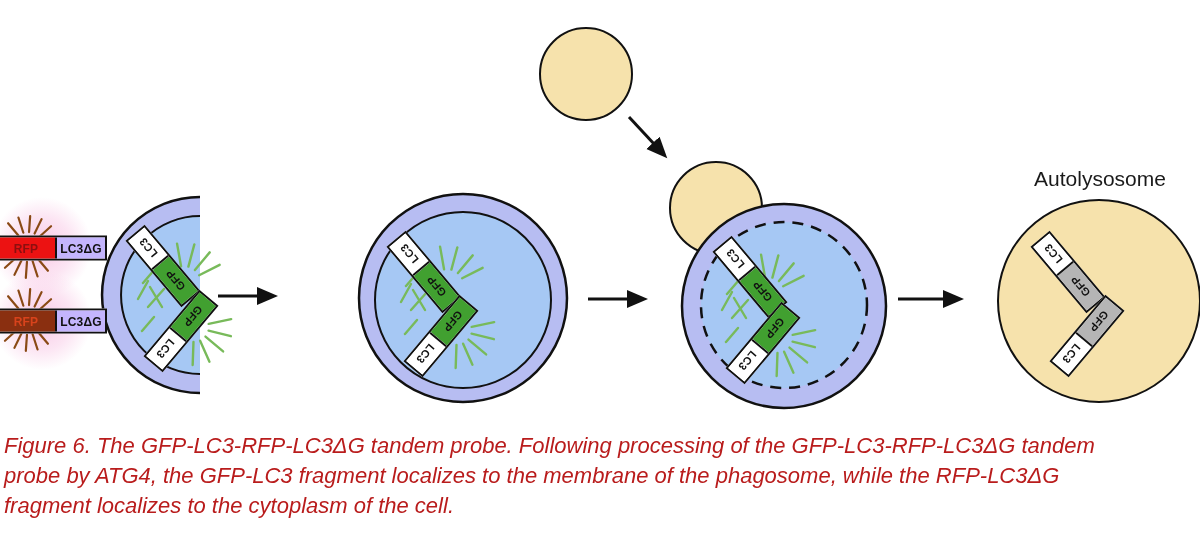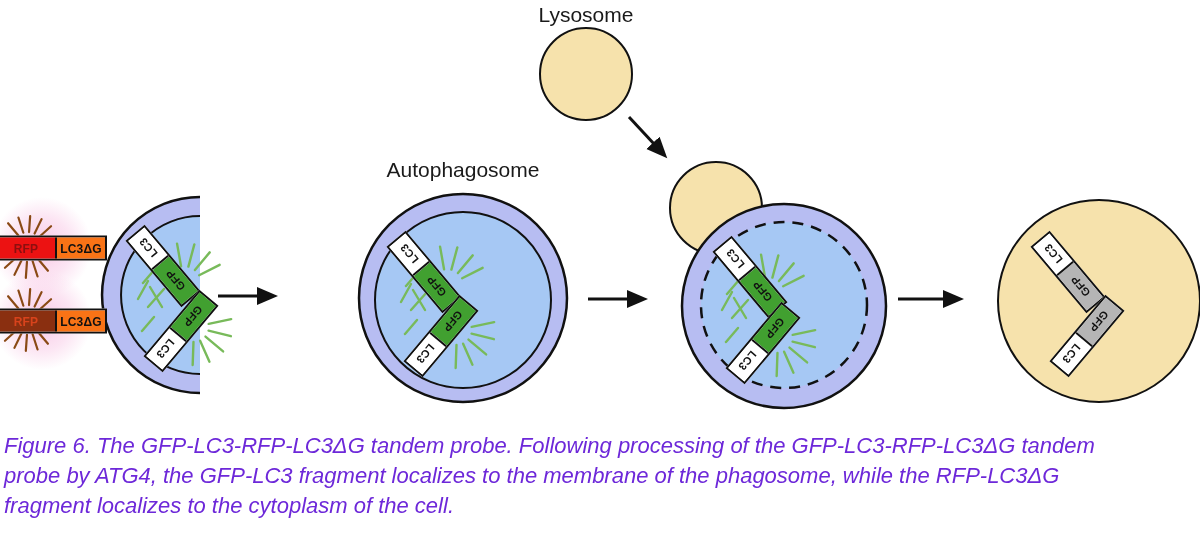--- a/index.html
+++ b/index.html
@@ -18,41 +18,41 @@
     position:relative;width:1200px;height:543px;background:#ffffff;
     font-family:"Liberation Sans",sans-serif;overflow:hidden;
   }
   #bg{position:absolute;left:0;top:0;}
   .org-label{
     position:absolute;color:#1a1a1a;font-size:21px;line-height:26px;
     text-align:center;white-space:pre-line;
   }
   #caption{
     position:absolute;left:4px;top:431px;width:1192px;
-    font-style:italic;font-size:22px;line-height:30px;color:#6d28d9;
+    font-style:italic;font-size:22px;line-height:30px;color:#b91c1c;
     white-space:pre-line;
   }
   .construct{
     position:absolute;display:flex;height:21px;box-sizing:content-box;
     border:2px solid #111;background:#fff;
     transform:translate(-50%,-50%) rotate(var(--rot,0deg));
     transform-origin:center center;
   }
   .seg{
     display:flex;align-items:center;justify-content:center;
     height:100%;font-weight:bold;font-size:11px;color:#111;
     letter-spacing:0.2px;box-sizing:border-box;
   }
   .seg + .seg{border-left:2px solid #111;}
   .seg.gfp{width:45px;background:var(--c-gfp-active);}
   .gfp-quenched .seg.gfp{background:var(--c-gfp-quenched);}
   .seg.lc3{width:38px;background:#ffffff;}
   .seg.rfp{width:58px;background:var(--c-rfp-bright);color:#8c0f0f;font-size:12px;}
   .rfp-dark .seg.rfp{background:var(--c-rfp-dark);color:#d8431c;}
-  .seg.lc3dg{width:50px;background:#f97316;font-size:12px;}
+  .seg.lc3dg{width:50px;background:#c4b5fd;font-size:12px;}
 </style>
 </head>
 <body>
 
 <div id="canvas">
 
   <svg id="bg" width="1200" height="543" viewBox="0 0 1200 543">
     <defs>
       <radialGradient id="pinkglow">
         <stop offset="0%" stop-color="#f6bcdf" stop-opacity="0.85"></stop>
@@ -147,22 +147,21 @@
         <line x1="21.42443279816384" y1="333.4819106944875" x2="14.410494449538596" y2="347.86261543527417" stroke-width="2.2" stroke-linecap="round" style="stroke: var(--c-ray-red);"></line>
         <line x1="16.85282761783909" y1="330.0369590953829" x2="4.962510410200785" y2="340.74304879712463" stroke-width="2.2" stroke-linecap="round" style="stroke: var(--c-ray-red);"></line>
       </g>
 
     <line x1="218" y1="296" x2="260" y2="296" stroke="#111" stroke-width="3" marker-end="url(#ah)"></line>
     <line x1="588" y1="299" x2="630" y2="299" stroke="#111" stroke-width="3" marker-end="url(#ah)"></line>
     <line x1="898" y1="299" x2="946" y2="299" stroke="#111" stroke-width="3" marker-end="url(#ah)"></line>
     <line x1="629" y1="117" x2="655" y2="145" stroke="#111" stroke-width="3" marker-end="url(#ah)"></line>
   </svg>
 
-  <div class="org-label" style="left:355px;top:157px;width:216px;">Autophagosome</div>
-  <div class="org-label" style="left:521px;top:2px;width:130px;">Lysosome</div>
+  <div class="org-label" style="left:1012px;top:166px;width:176px;">Autolysosome</div>
 
   <div class="construct" style="left:51px;top:248px;--rot:0deg;">
     <span class="seg rfp">RFP</span>
     <span class="seg lc3dg">LC3ΔG</span>
   </div>
   <div class="construct rfp-dark" style="left:51px;top:321px;--rot:0deg;">
     <span class="seg rfp">RFP</span>
     <span class="seg lc3dg">LC3ΔG</span>
   </div>
 

